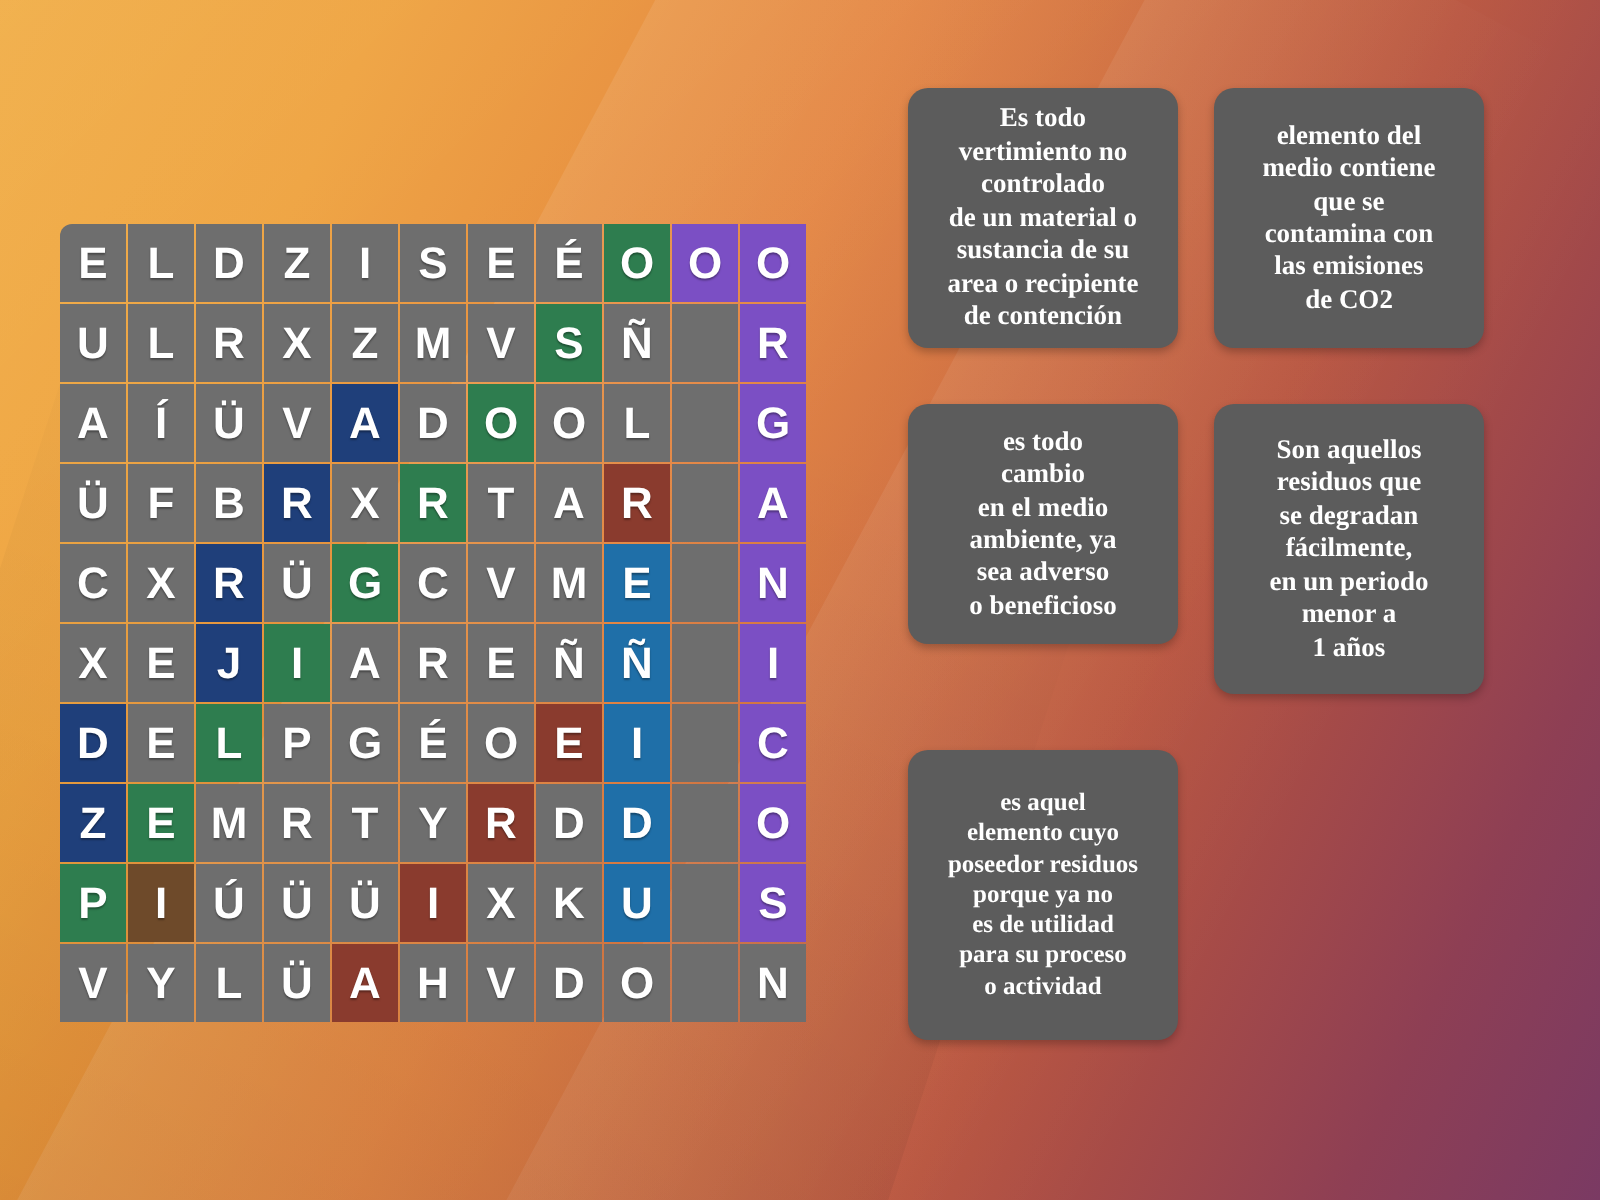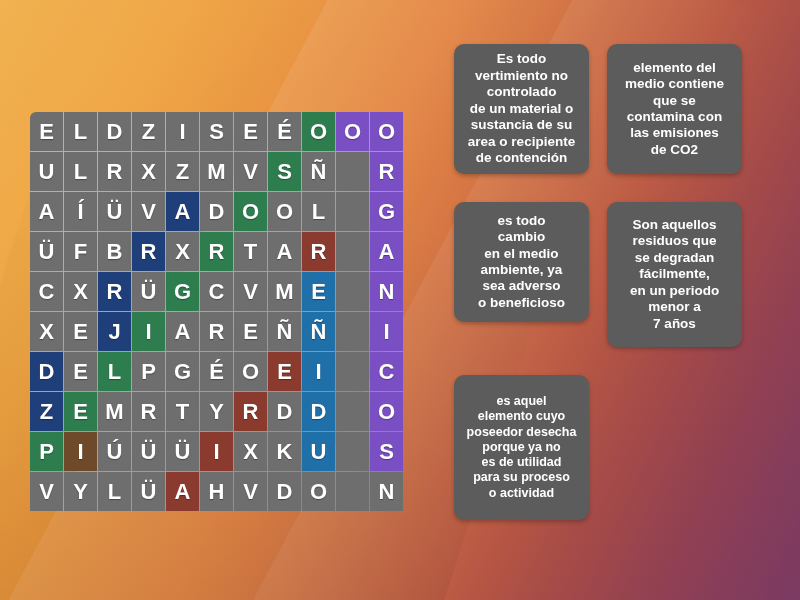--- a/index.html
+++ b/index.html
@@ -71,20 +71,21 @@
 
   
   #clues {
     position: absolute;
     left: 454px;
     top: 44px;
     width: 320px;
     display: grid;
     grid-template-columns: 135px 135px;
     gap: 28px 18px;
+    font-family: Liberation Serif, serif;
   }
   .clue {
     background: #5c5c5c;
     border-radius: 10px;
     color: #ffffff;
     font-size: 13.5px;
     font-weight: bold;
     line-height: 1.22;
     text-align: center;
     display: flex;
@@ -241,23 +242,23 @@
 en el medio
 ambiente, ya
 sea adverso
 o beneficioso</div>
       <div class="clue h3">Son aquellos
 residuos que
 se degradan
 fácilmente,
 en un periodo
 menor a
-7 años</div>
+1 años</div>
       <div class="clue h3 small">es aquel
 elemento cuyo
-poseedor desecha
+poseedor residuos
 porque ya no
 es de utilidad
 para su proceso
 o actividad</div>
     </div>
 
 </div>
 
 </body></html>

